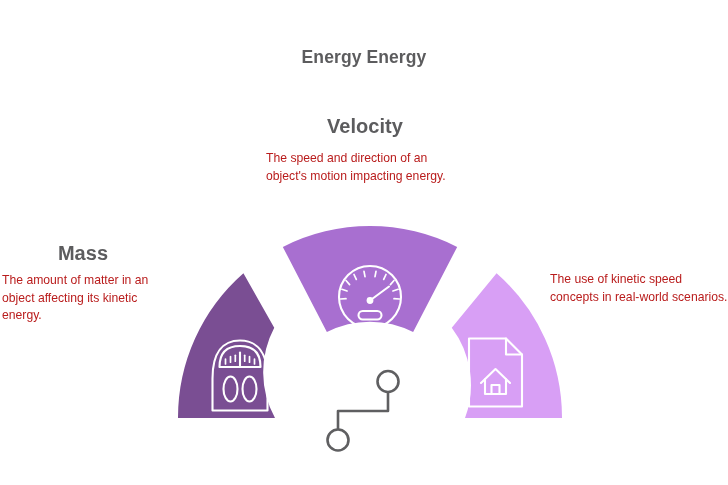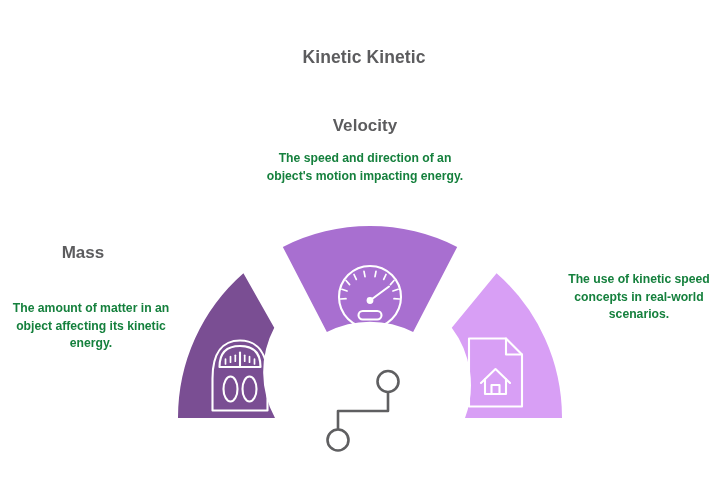--- a/index.html
+++ b/index.html
@@ -27,38 +27,38 @@
     font-size: 17.5px;
     font-weight: bold;
     color: #5c5c5e;
     letter-spacing: 0.1px;
   }
 
   
   .sec-heading {
     position: absolute;
     text-align: center;
-    font-size: 17px;
+    font-size: 20px;
     font-weight: bold;
     color: #5c5c5e;
     line-height: 20px;
     letter-spacing: 0.05px;
   }
   .sec-desc {
     position: absolute;
-    text-align: center;
+    text-align: left;
     font-size: 12.2px;
-    font-weight: bold;
-    color: #15803d;
+    font-weight: normal;
+    color: #b91c1c;
     line-height: 17.5px;
   }
 
   
   #mass-heading   { left: 0;  top: 243px; width: 166px; }
-  #mass-desc      { left: 2px;  top: 272px; width: 178px; margin-top: 28px; }
+  #mass-desc      { left: 2px;  top: 272px; width: 178px; }
 
   
   #velocity-heading { left: 272px; top: 116px; width: 186px; }
   #velocity-desc    { left: 266px; top: 150px; width: 198px; }
 
   
   #practical-heading { left: 556px; top: 219px; width: 168px; }
   #practical-desc    { left: 550px; top: 271px; width: 178px; }
 
   
@@ -95,21 +95,21 @@
     fill: #ffffff;
     stroke: #5f5f61;
     stroke-width: 2.6;
   }
 </style>
 </head>
 <body>
 
 <div id="canvas">
 
-  <div id="main-title">Kinetic Kinetic</div>
+  <div id="main-title">Energy Energy</div>
 
   <div id="mass-heading" class="sec-heading">Mass</div>
   <div id="mass-desc" class="sec-desc">The amount of matter in an object affecting its kinetic energy.</div>
 
   <div id="velocity-heading" class="sec-heading">Velocity</div>
   <div id="velocity-desc" class="sec-desc">The speed and direction of an object's motion impacting energy.</div>
 
   <div id="practical-desc" class="sec-desc">The use of kinetic speed concepts in real-world scenarios.</div>
 
   <div id="arc-graphic">

